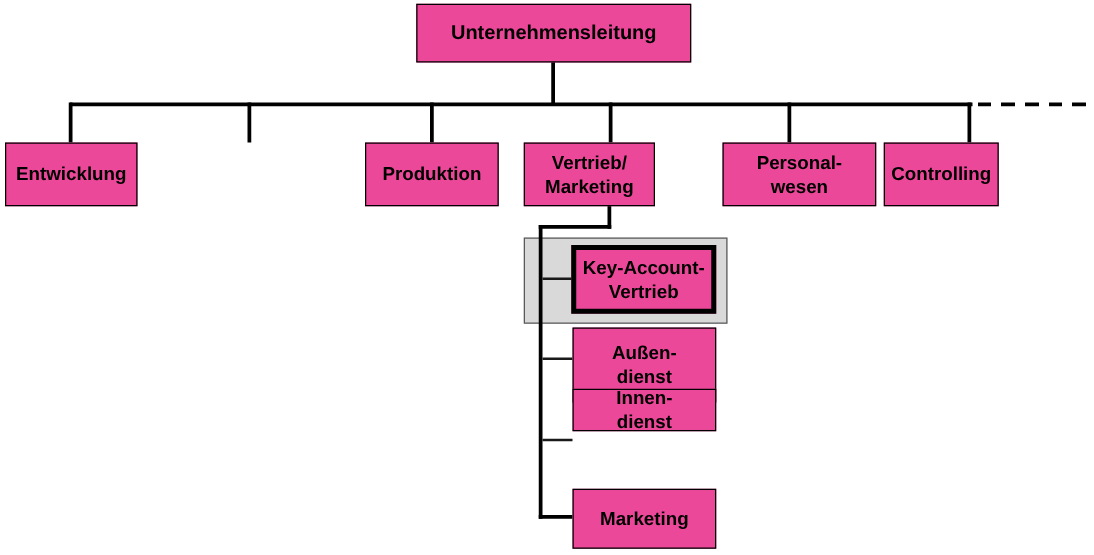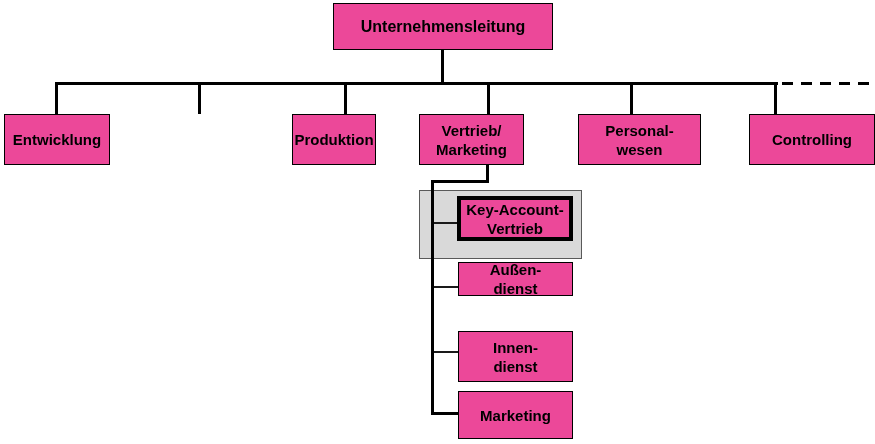--- a/index.html
+++ b/index.html
@@ -52,32 +52,32 @@
     font-size: 15px;
     line-height: 19px;
   }
   .node-root {
     left: 333px; top: 3px; width: 220px; height: 47px;
     font-size: 16px;
   }
   .node-dept { top: 114px; height: 51px; }
   .dept-0 { left: 4px;   width: 106px; }
   .dept-1 { left: 148px; width: 104px; }
-  .dept-2 { left: 292px; width: 84px; }
+  .dept-2 { left: 292px; width: 107px; }
   .dept-3 { left: 419px; width: 105px; }
   .dept-4 { left: 578px; width: 123px; }
-  .dept-5 { left: 749px; width: 126px; }
+  .dept-5 { left: 707px; width: 92px; }
   .node-kam {
-    left: 457px; top: 196px; width: 116px; height: 45px;
+    left: 457px; top: 196px; width: 116px; height: 55px;
     border: 4px solid #000000;
     align-items: center;
   }
   .node-child { left: 458px; width: 115px; }
-  .child-1 { top: 262px; height: 34px; }
-  .child-2 { top: 331px; height: 51px; }
+  .child-1 { top: 262px; height: 60px; }
+  .child-2 { top: 311px; height: 34px; }
   .child-3 { top: 391px; height: 48px; }
 </style>
 </head>
 <body>
 
 <div class="canvas">
 
   <div class="highlight-region"></div>
 
   <div class="line" style="left:441px; top:48px; width:3px; height:36px"></div>

